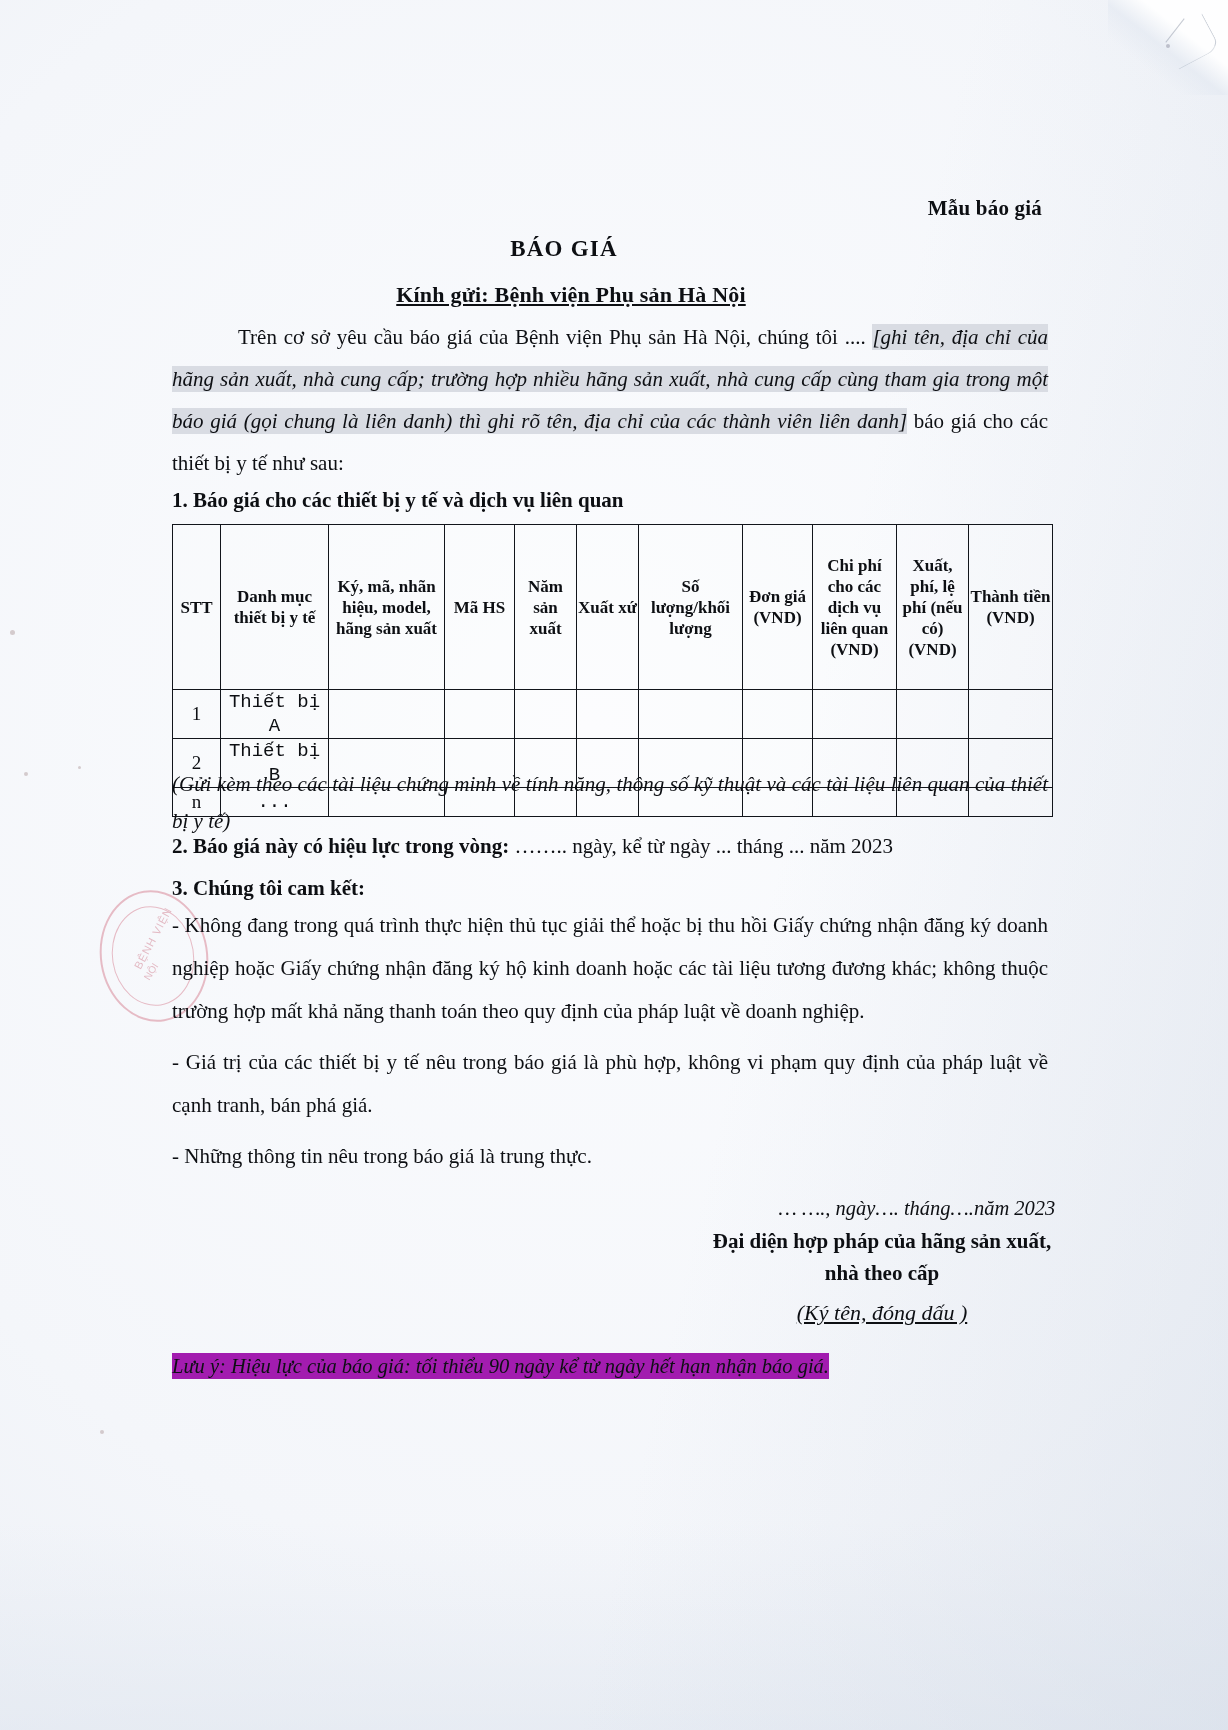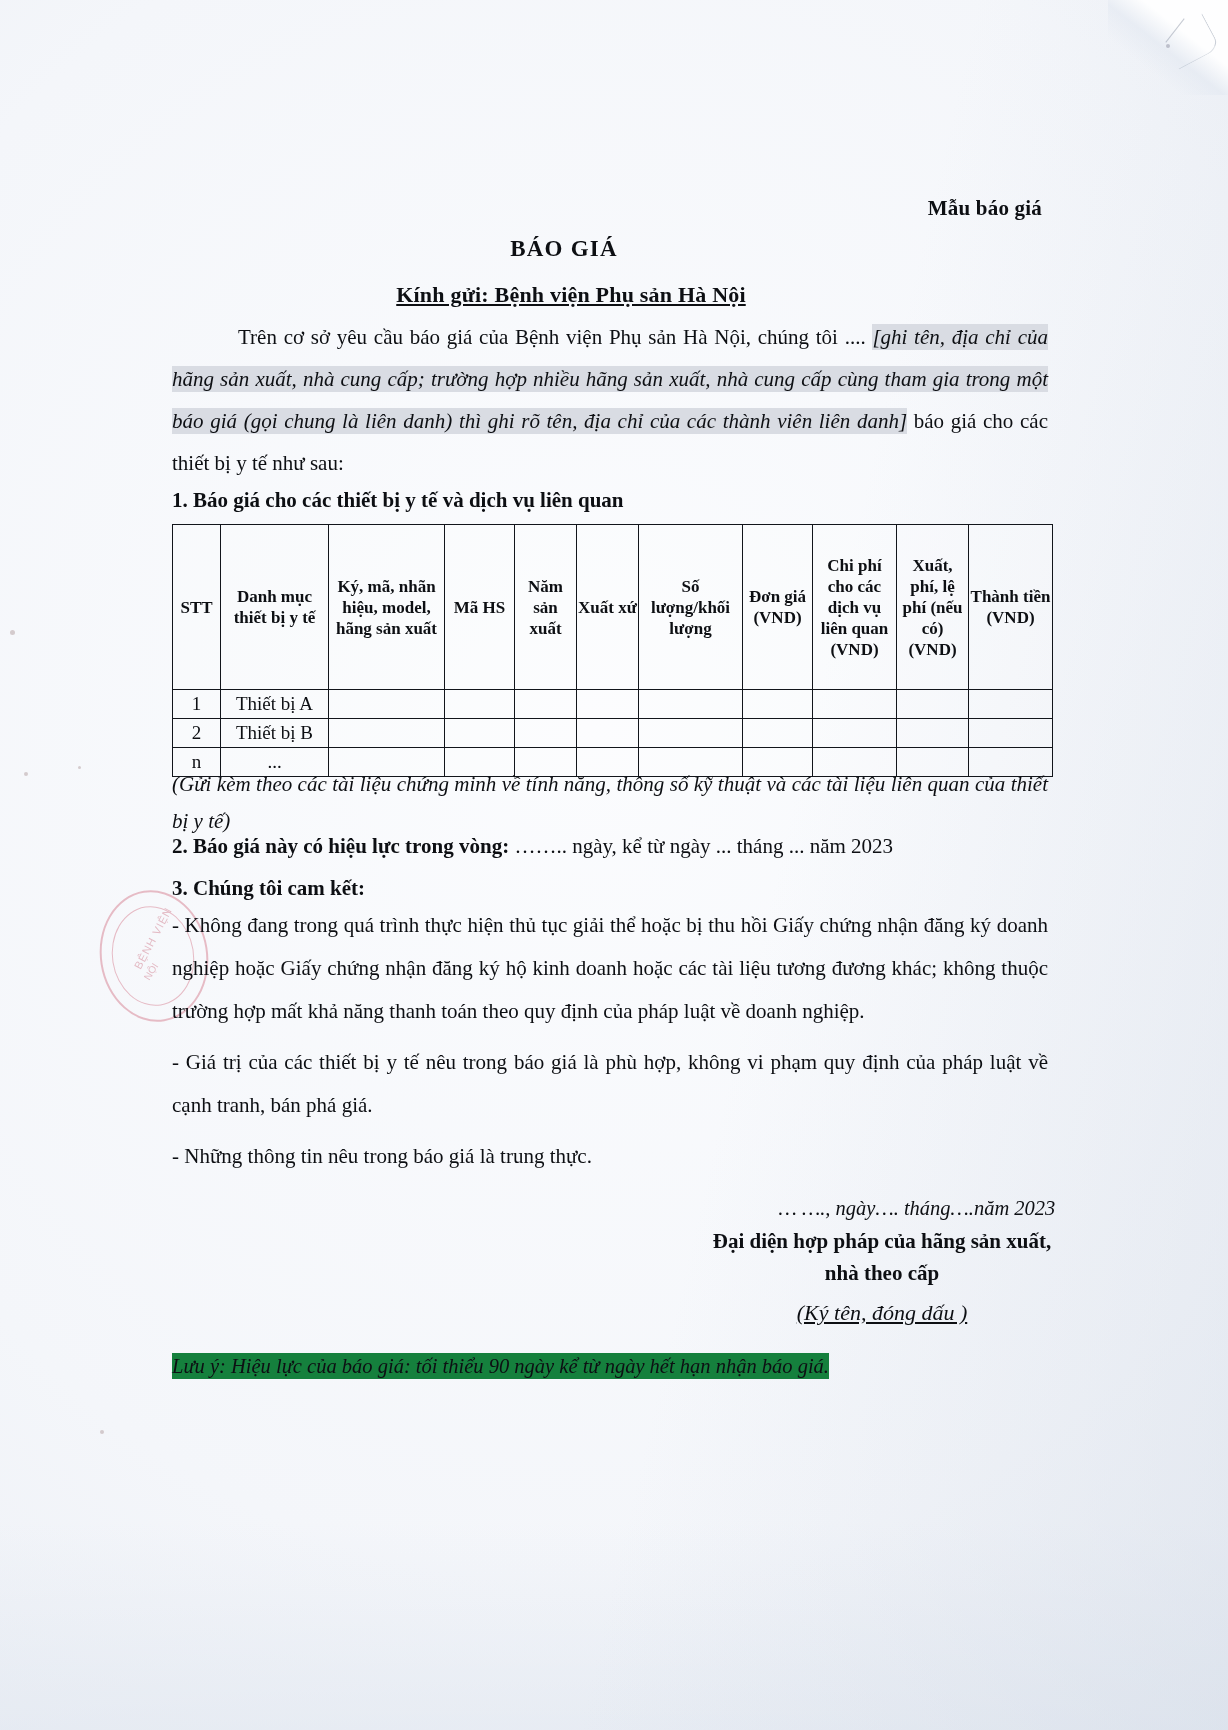--- a/index.html
+++ b/index.html
@@ -245,20 +245,21 @@
   table.quote td {
     font-weight: normal;
     font-size: 19px;
     line-height: 24px;
     height: 28px;
   }
   td.c-stt { text-align: center; }
   td.c-name {
     text-align: left;
     padding-left: 7px;
+    font-family: Liberation Mono, monospace;
   }
 
   .tbl-note {
     position: absolute;
     left: 0;
     top: 766px;
     width: 876px;
     font-size: 21px;
     line-height: 37px;
     font-style: italic;
@@ -327,21 +328,21 @@
   .footnote {
     position: absolute;
     left: 0;
     top: 1349px;
     width: 880px;
     font-size: 20.5px;
     font-style: italic;
     line-height: 34px;
   }
   .footnote .hl2 {
-    background: #15803d;
+    background: #a21caf;
     padding: 2px 0;
     box-decoration-break: clone;
     -webkit-box-decoration-break: clone;
   }
 </style>
 </head>
 <body>
 
 <div class="paper"></div>
 <div class="corner-fold"></div>

